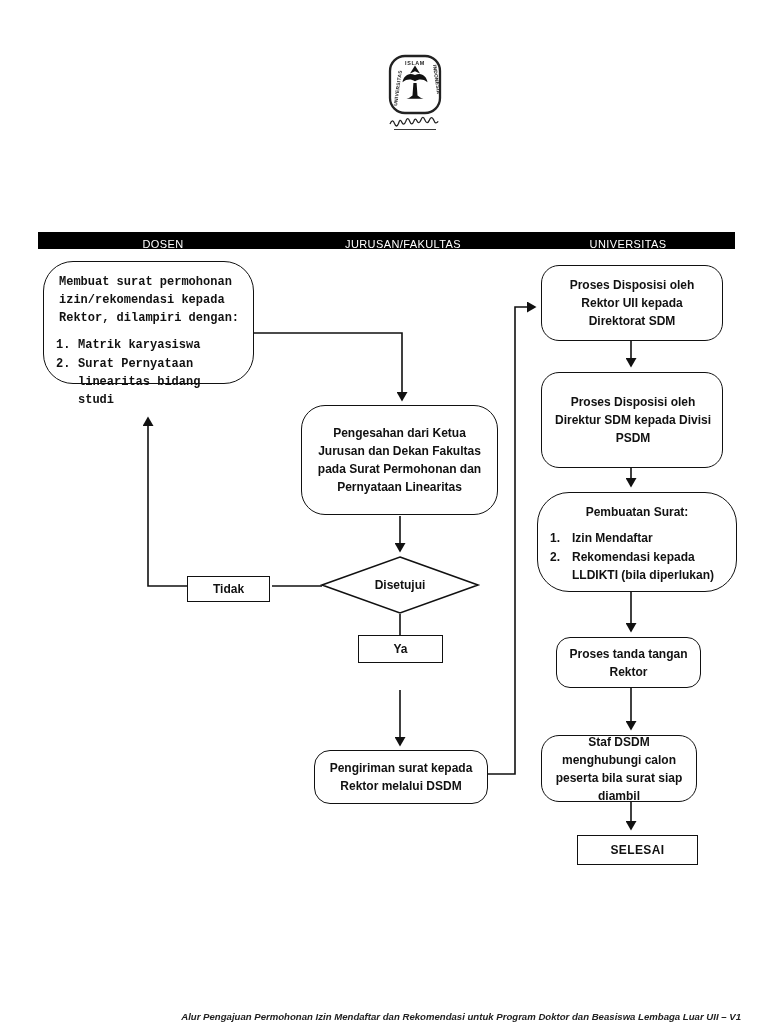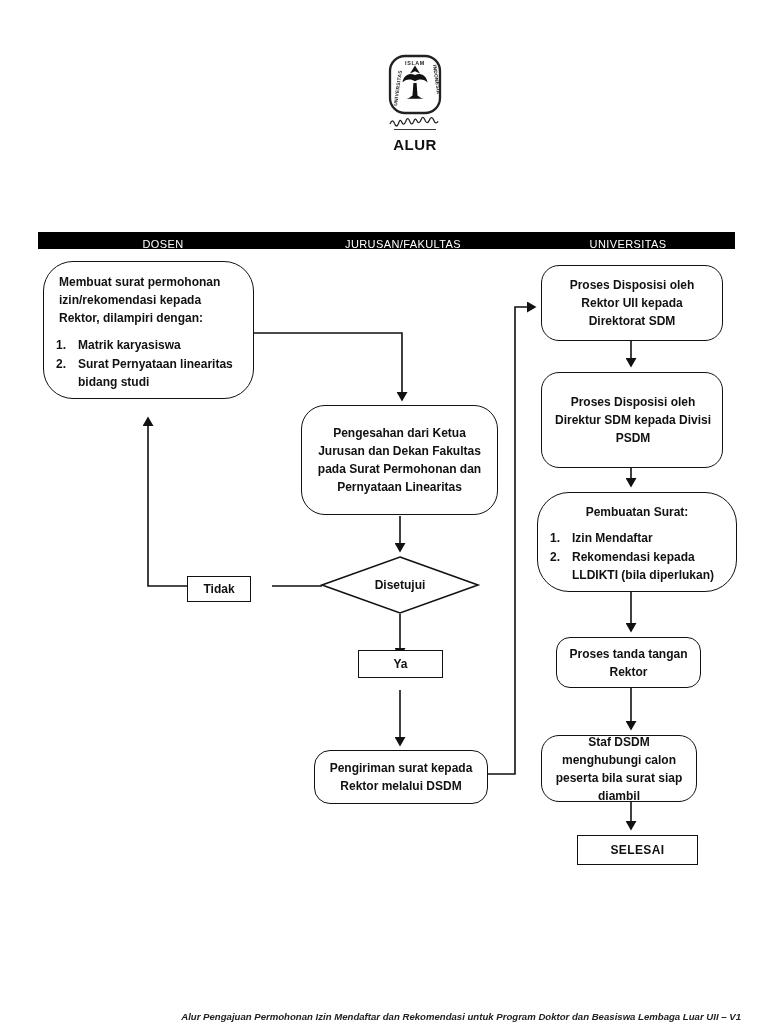--- a/index.html
+++ b/index.html
@@ -72,21 +72,20 @@
       <path d="M29,21 c6.5,-3.2 11.5,1 12.5,7.2 c-4.5,-3.4 -8.5,-3.2 -12.5,-1 c-4,-2.2 -8,-2.4 -12.5,1 c1,-6.2 6,-10.4 12.5,-7.2 Z"></path>
       <path d="M27.4,29 h3.2 l0.9,12.5 q3.5,3 6,3.3 h-17 q2.5,-0.3 6,-3.3 Z"></path>
     </g>
 
     <g fill="none" stroke="#222" stroke-width="1.3">
       <path d="M4,70 q2.5,-6 4.5,-0.5 q2,5 4,0 q1.5,-5.5 3.2,-1.5 q2,4.5 4,-0.5 q2,-5.5 4,-0.3 q2,5.2 4,0.3 q1.5,-4.5 3.2,-0.8 q2,4.2 4,-0.8 q2,-5 4,0 q2,5.5 4.5,0.2 q2,-5 4.5,0.3 q1.5,4.5 4.3,1"></path>
       <path d="M8,75.5 h42" stroke-width="0.9"></path>
     </g>
   </svg>
 
-  <div class="doc-title">ALUR</div>
 
   <div class="lane-bar">
     <span class="lane-label lane-dosen">DOSEN</span>
     <span class="lane-label lane-jurusan">JURUSAN/FAKULTAS</span>
     <span class="lane-label lane-univ">UNIVERSITAS</span>
   </div>
 
   <svg class="overlay" viewBox="0 0 768 1024">
     <defs>
       <marker id="arr" markerUnits="userSpaceOnUse" markerWidth="11" markerHeight="11" refX="8" refY="5.5" orient="auto">
@@ -103,43 +102,43 @@
       <path d="M488,774 H515 V307 H535" marker-end="url(#arr)"></path>
       <path d="M631,340 V366" marker-end="url(#arr)"></path>
       <path d="M631,458 V486" marker-end="url(#arr)"></path>
       <path d="M631,592 V631" marker-end="url(#arr)"></path>
       <path d="M631,688 V729" marker-end="url(#arr)"></path>
       <path d="M631,802 V829" marker-end="url(#arr)"></path>
     </g>
     <polygon points="400,557 478,585 400,613 322,585" fill="#fff" stroke="#111" stroke-width="1.6"></polygon>
   </svg>
 
-  <div class="node rounded-lg list-node" style="left:43px;top:261px;width:211px;height:138px;">
+  <div class="node rounded-lg list-node" style="left:43px;top:261px;width:211px;height:123px;font-family:Liberation Mono, monospace;">
     <div class="intro">Membuat surat permohonan izin/rekomendasi kepada Rektor, dilampiri dengan:</div>
     <div class="li-row">
       <span class="num">1.</span>
       <span class="li-text">Matrik karyasiswa</span>
     </div>
     <div class="li-row">
       <span class="num">2.</span>
       <span class="li-text">Surat Pernyataan linearitas bidang studi</span>
     </div>
   </div>
 
   <div class="node rounded centered pad" style="left:301px;top:405px;width:197px;height:110px;">
     <span>Pengesahan dari Ketua Jurusan dan Dekan Fakultas pada Surat Permohonan dan Pernyataan Linearitas</span>
   </div>
 
   <div class="diamond-label" style="left:400px;top:585px;">Disetujui</div>
 
-  <div class="node centered small-rect" style="left:187px;top:576px;width:64px;height:26px;border-width:1.6px;">
+  <div class="node centered small-rect" style="left:187px;top:576px;width:83px;height:26px;border-width:1.6px;">
     <span>Tidak</span>
   </div>
 
-  <div class="node centered small-rect" style="left:358px;top:650px;width:85px;height:28px;border-width:1.6px;">
+  <div class="node centered small-rect" style="left:358px;top:635px;width:85px;height:28px;border-width:1.6px;">
     <span>Ya</span>
   </div>
 
   <div class="node rounded centered pad" style="left:314px;top:750px;width:174px;height:54px;border-radius:16px;">
     <span>Pengiriman surat kepada Rektor melalui DSDM</span>
   </div>
 
   <div class="node rounded centered pad" style="left:541px;top:265px;width:182px;height:76px;border-radius:18px;">
     <span>Proses Disposisi oleh Rektor UII kepada Direktorat SDM</span>
   </div>

